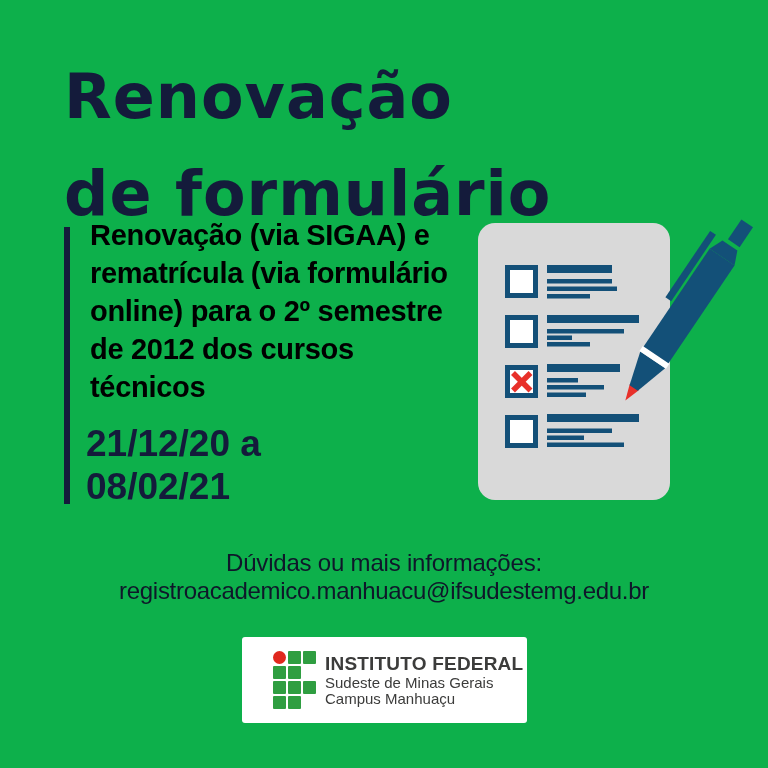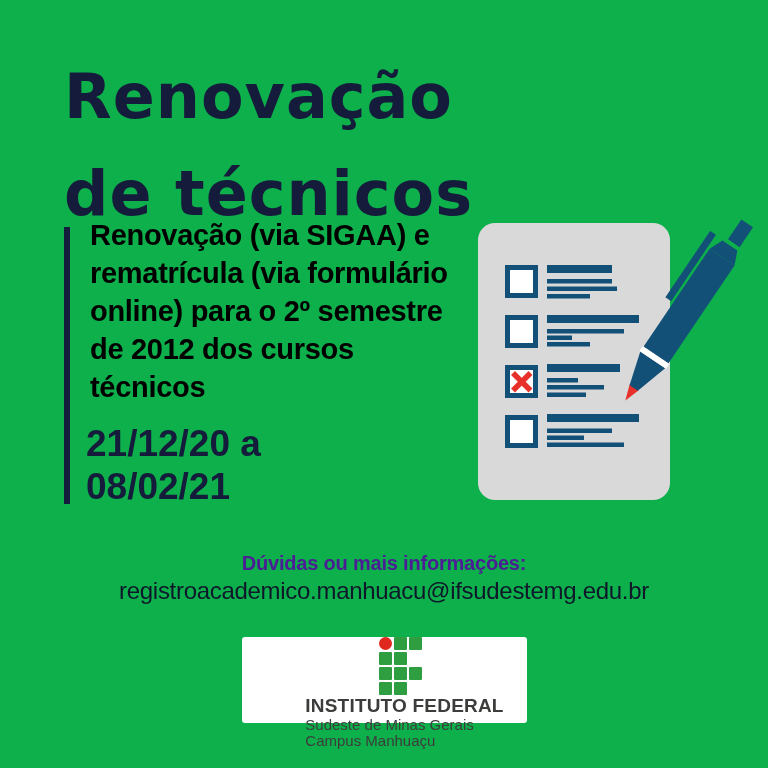--- a/index.html
+++ b/index.html
@@ -40,52 +40,52 @@
     color:#141B3B;font-weight:bold;
     font-size:37px;line-height:43px;
   }
 
   
   .illus{left:455px;top:190px;width:312px;height:332px;}
 
   
   .contact{left:0;top:549px;width:768px;text-align:center;}
   .contact-heading{
-    color:#4c1d95;font-weight:bold;font-size:20px;line-height:28px;letter-spacing:-0.2px;
+    color:#0f172a;font-weight:normal;font-size:24px;line-height:28px;letter-spacing:-0.2px;
   }
   .contact-email{
     color:#0f172a;font-weight:normal;font-size:24px;line-height:28px;letter-spacing:-0.3px;
   }
 
   
   .logo-box{
     left:242px;top:637px;width:285px;height:86px;
     background:#FFFFFF;border-radius:3px;
     display:flex;align-items:center;
-    box-sizing:border-box;padding-left:31px;flex-direction:column;
+    box-sizing:border-box;padding-left:31px;
   }
   .if-logo{
     display:grid;
     grid-template-columns:repeat(3,13px);
     grid-auto-rows:13px;
     gap:2px;
   }
   .if-cell{width:13px;height:13px;background:#2F9E41;border-radius:1px;}
   .if-cell.dot{background:#E0281E;border-radius:50%;}
   .if-cell.empty{background:transparent;}
   .logo-text{margin-left:9px;color:#3C3C3B;}
   .logo-inst{font-size:19px;font-weight:bold;line-height:22px;letter-spacing:0.2px;white-space:nowrap;}
   .logo-sub{font-size:15px;line-height:16px;white-space:nowrap;}
 </style>
 </head>
 <body>
 
 <div class="abs title">
   <div>Renovação</div>
-  <div>de técnicos</div>
+  <div>de formulário</div>
 </div>
 
 <div class="abs accent-bar"></div>
 
 <div class="abs desc">
   <div>Renovação (via SIGAA) e</div>
   <div>rematrícula (via formulário</div>
   <div>online) para o 2º semestre</div>
   <div>de 2012 dos cursos</div>
   <div>técnicos</div>

